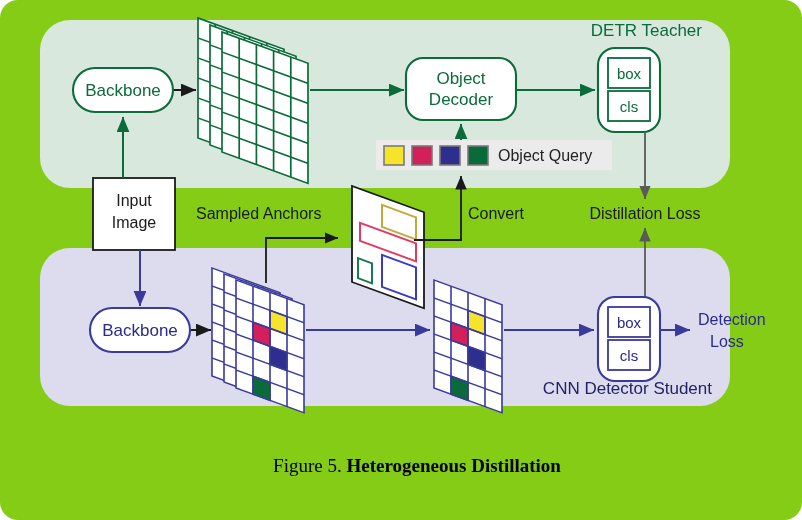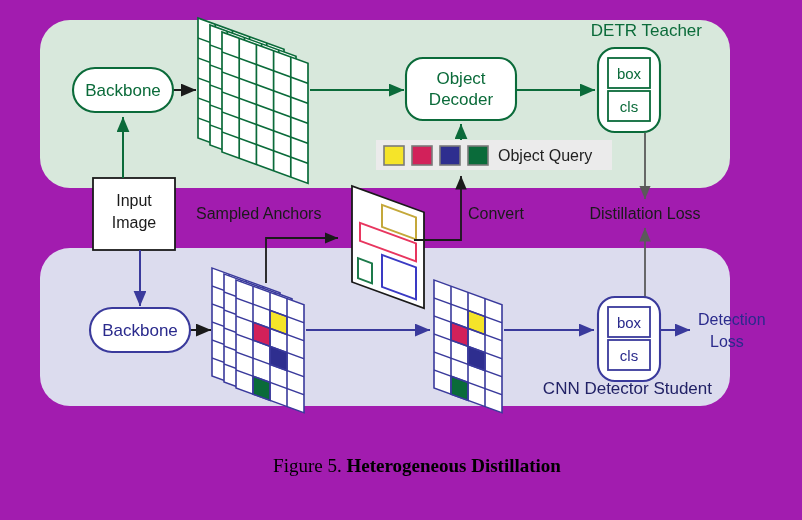--- a/index.html
+++ b/index.html
@@ -2,21 +2,21 @@
 <html><head>
 <meta charset="utf-8">
 <style>
   html,body{margin:0;padding:0;background:#ffffff;}
   body{
     width:802px;height:520px;
     font-family:"Liberation Sans", sans-serif;
     -webkit-font-smoothing:antialiased;
     overflow:hidden;
   }
-  #stage{position:relative;width:802px;height:520px;background:#a21caf;}
+  #stage{position:relative;width:802px;height:520px;background:#84cc16;border-radius:18px;}
   svg#fig{position:absolute;left:0;top:0;width:802px;height:520px;}
   .cap{
     position:absolute;left:16px;top:455px;width:802px;text-align:center;
     font-family:"Liberation Serif", serif;font-size:19px;color:#000;
   }
   .cap .b{font-weight:bold;}
   text{font-family:"Liberation Sans", sans-serif;}
 </style>
 </head>
 <body>

